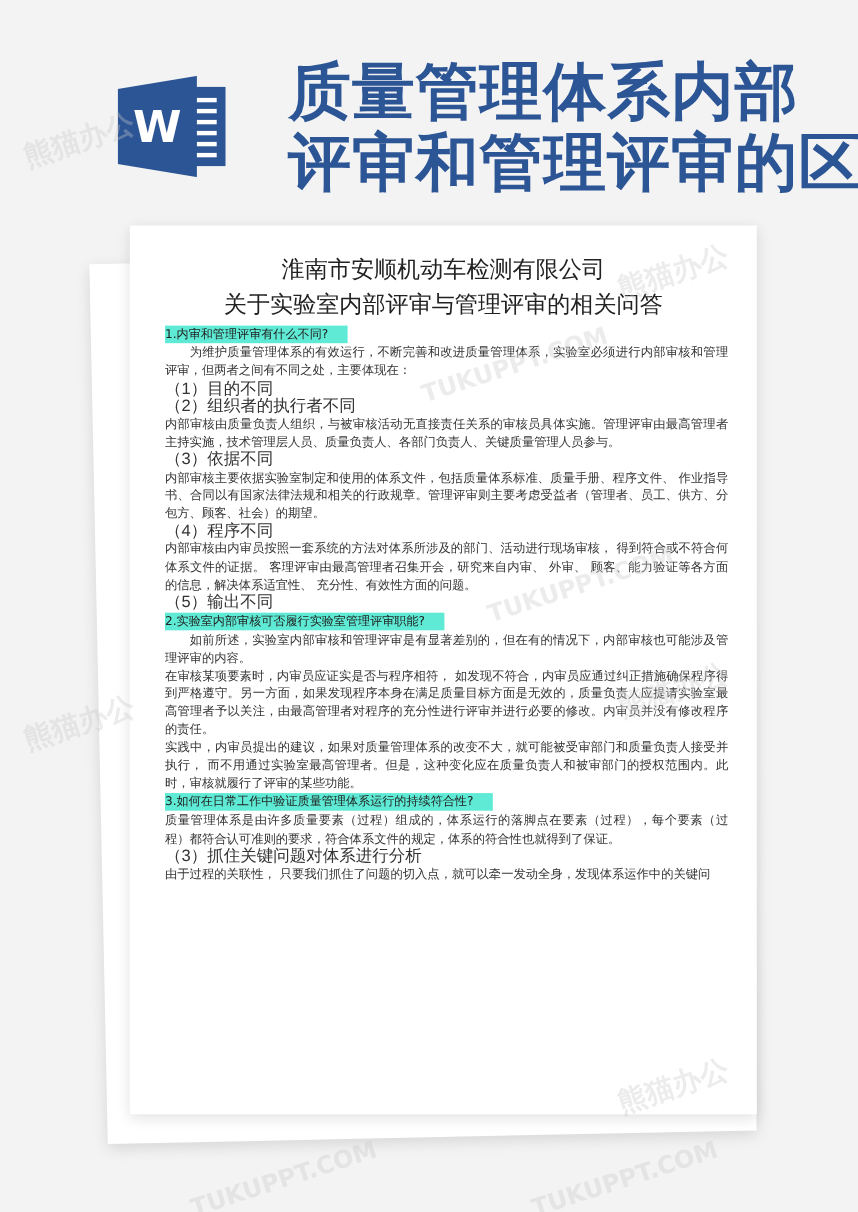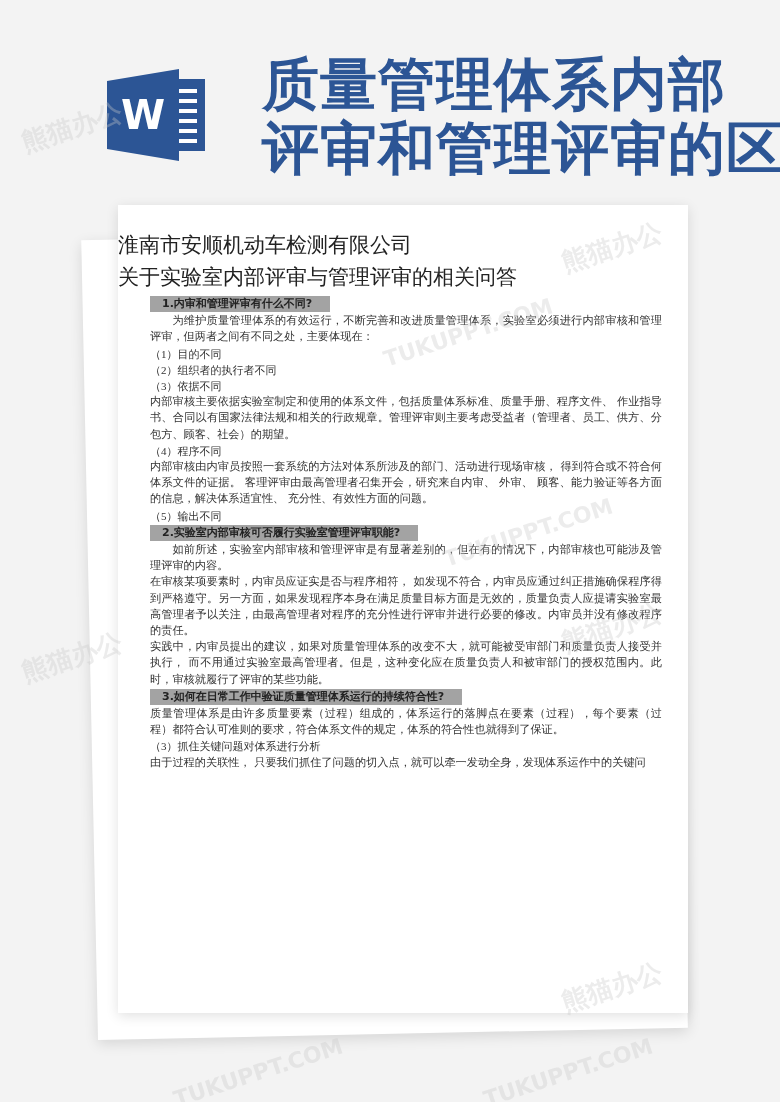--- a/index.html
+++ b/index.html
@@ -20,32 +20,32 @@
   .back-sheet {
     position: absolute; left: 98px; top: 240px; width: 590px; height: 800px;
     background: #fff; transform: rotate(-1.2deg); transform-origin: left bottom;
     box-shadow: 0 4px 14px rgba(0,0,0,0.12);
   }
   .page {
     position: absolute; left: 118px; top: 205px; width: 570px; height: 808px;
     background: #fff; box-shadow: 0 3px 12px rgba(0,0,0,0.12);
   }
   .doc-title {
-    color: #222; font-size: 21px; line-height: 32px;
+    text-align: center; color: #222; font-size: 21px; line-height: 32px;
     font-family: "DejaVu Sans", "Liberation Sans", sans-serif; font-weight: normal;
   }
   .doc-title.first { margin-top: 24px; }
   .content { position: absolute; left: 32px; top: 90px; width: 512px; font-size: 11.2px; line-height: 16.2px; color: #333; }
   .content p { margin: 0; text-align: justify; }
   .content .indent { text-indent: 2em; }
   .content .q {
-    display: inline-block; background: #a3a3a3; font-weight: bold; color: #222;
-    padding: 0 18px 0 12px; margin: 1px 0; font-family: "DejaVu Sans", "Liberation Sans", sans-serif; font-size: 11px;
+    display: inline-block; background: #5eead4; font-weight: normal; color: #222;
+    padding: 0 18px 0 0; margin: 1px 0; font-family: "DejaVu Sans", "Liberation Sans", sans-serif; font-size: 11px;
   }
-  .content .sub { font-family: Liberation Serif, serif; font-size: 11px; }
+  .content .sub { font-family: Liberation Sans, sans-serif; font-size: 15px; }
   .wm { position: absolute; color: rgba(200,200,200,0.35); font-size: 26px; font-weight: bold; transform: rotate(-18deg); white-space: nowrap; pointer-events: none; font-family: "DejaVu Sans", sans-serif; }
 </style>
 </head>
 <body>
 
 <div class="hero">
   <svg class="word-icon" viewBox="0 0 100 92">
     <rect x="50" y="10" width="48" height="72" fill="#2c5595"></rect>
     <g fill="#fff">
       <rect x="58" y="20" width="32" height="4"></rect>
@@ -67,20 +67,21 @@
 <div class="back-sheet"></div>
 
 <div class="page">
   <div class="doc-title first">淮南市安顺机动车检测有限公司</div>
   <div class="doc-title">关于实验室内部评审与管理评审的相关问答</div>
   <div class="content" id="content">
       <p><span class="q">1.内审和管理评审有什么不同?</span></p>
       <p class="indent">为维护质量管理体系的有效运行，不断完善和改进质量管理体系，实验室必须进行内部审核和管理评审，但两者之间有不同之处，主要体现在：</p>
       <p class="sub">（1）目的不同</p>
       <p class="sub">（2）组织者的执行者不同</p>
+      <p class="">内部审核由质量负责人组织，与被审核活动无直接责任关系的审核员具体实施。管理评审由最高管理者主持实施，技术管理层人员、质量负责人、各部门负责人、关键质量管理人员参与。</p>
       <p class="sub">（3）依据不同</p>
       <p class="">内部审核主要依据实验室制定和使用的体系文件，包括质量体系标准、质量手册、程序文件、 作业指导书、合同以有国家法律法规和相关的行政规章。管理评审则主要考虑受益者（管理者、员工、供方、分包方、顾客、社会）的期望。</p>
       <p class="sub">（4）程序不同</p>
       <p class="">内部审核由内审员按照一套系统的方法对体系所涉及的部门、活动进行现场审核， 得到符合或不符合何体系文件的证据。 客理评审由最高管理者召集开会，研究来自内审、 外审、 顾客、能力验证等各方面的信息，解决体系适宜性、 充分性、有效性方面的问题。</p>
       <p class="sub">（5）输出不同</p>
       <p><span class="q">2.实验室内部审核可否履行实验室管理评审职能?</span></p>
       <p class="indent">如前所述，实验室内部审核和管理评审是有显著差别的，但在有的情况下，内部审核也可能涉及管理评审的内容。</p>
       <p class="">在审核某项要素时，内审员应证实是否与程序相符， 如发现不符合，内审员应通过纠正措施确保程序得到严格遵守。另一方面，如果发现程序本身在满足质量目标方面是无效的，质量负责人应提请实验室最高管理者予以关注，由最高管理者对程序的充分性进行评审并进行必要的修改。内审员并没有修改程序的责任。</p>
       <p class="">实践中，内审员提出的建议，如果对质量管理体系的改变不大，就可能被受审部门和质量负责人接受并执行， 而不用通过实验室最高管理者。但是，这种变化应在质量负责人和被审部门的授权范围内。此时，审核就履行了评审的某些功能。</p>
       <p><span class="q">3.如何在日常工作中验证质量管理体系运行的持续符合性?</span></p>

